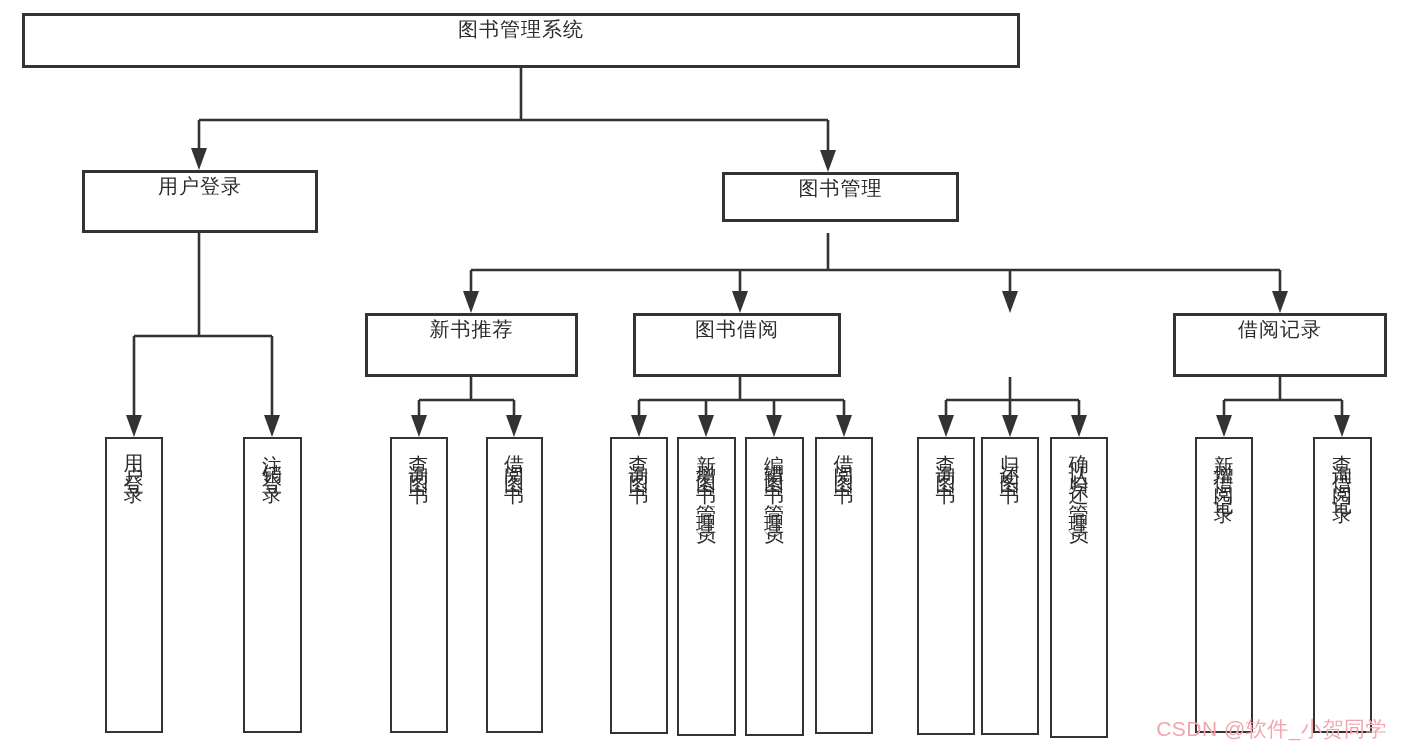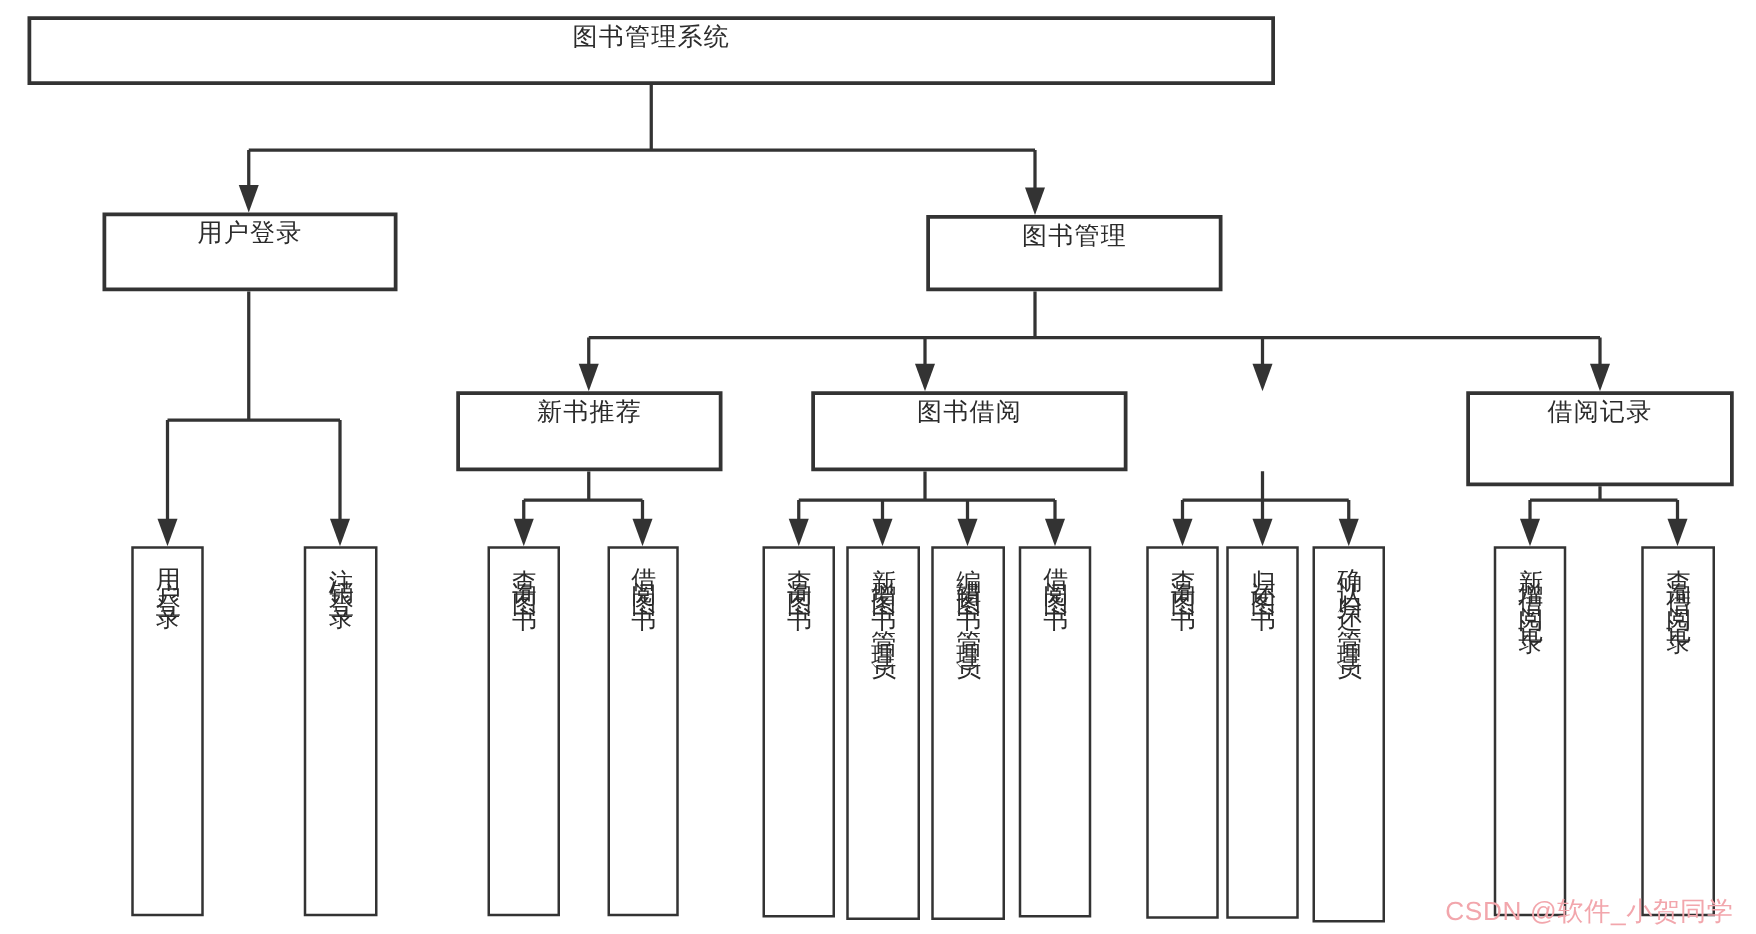--- a/index.html
+++ b/index.html
@@ -69,31 +69,31 @@
     <polygon class="carrow" points="1334,415 1350,415 1342,437"></polygon>
   </svg>
 
   <div class="node" style="left:22px;top:13px;width:998px;height:55px;">
     <span>图书管理系统</span>
   </div>
 
   <div class="node" style="left:82px;top:170px;width:236px;height:63px;">
     <span>用户登录</span>
   </div>
-  <div class="node" style="left:741px;top:172px;width:237px;height:61px;">
+  <div class="node" style="left:722px;top:172px;width:237px;height:50px;">
     <span>图书管理</span>
   </div>
 
   <div class="node" style="left:365px;top:313px;width:213px;height:64px;">
     <span>新书推荐</span>
   </div>
-  <div class="node" style="left:633px;top:313px;width:253px;height:64px;margin-left:16px;">
+  <div class="node" style="left:633px;top:313px;width:208px;height:64px;">
     <span>图书借阅</span>
   </div>
-  <div class="node" style="left:1173px;top:313px;width:214px;height:76px;">
+  <div class="node" style="left:1173px;top:313px;width:214px;height:64px;">
     <span>借阅记录</span>
   </div>
 
   <div class="node leaf" style="left:105px;top:437px;width:58px;height:296px;">
     <span>用户登录</span>
   </div>
   <div class="node leaf" style="left:243px;top:437px;width:59px;height:296px;">
     <span>注销登录</span>
   </div>
 

